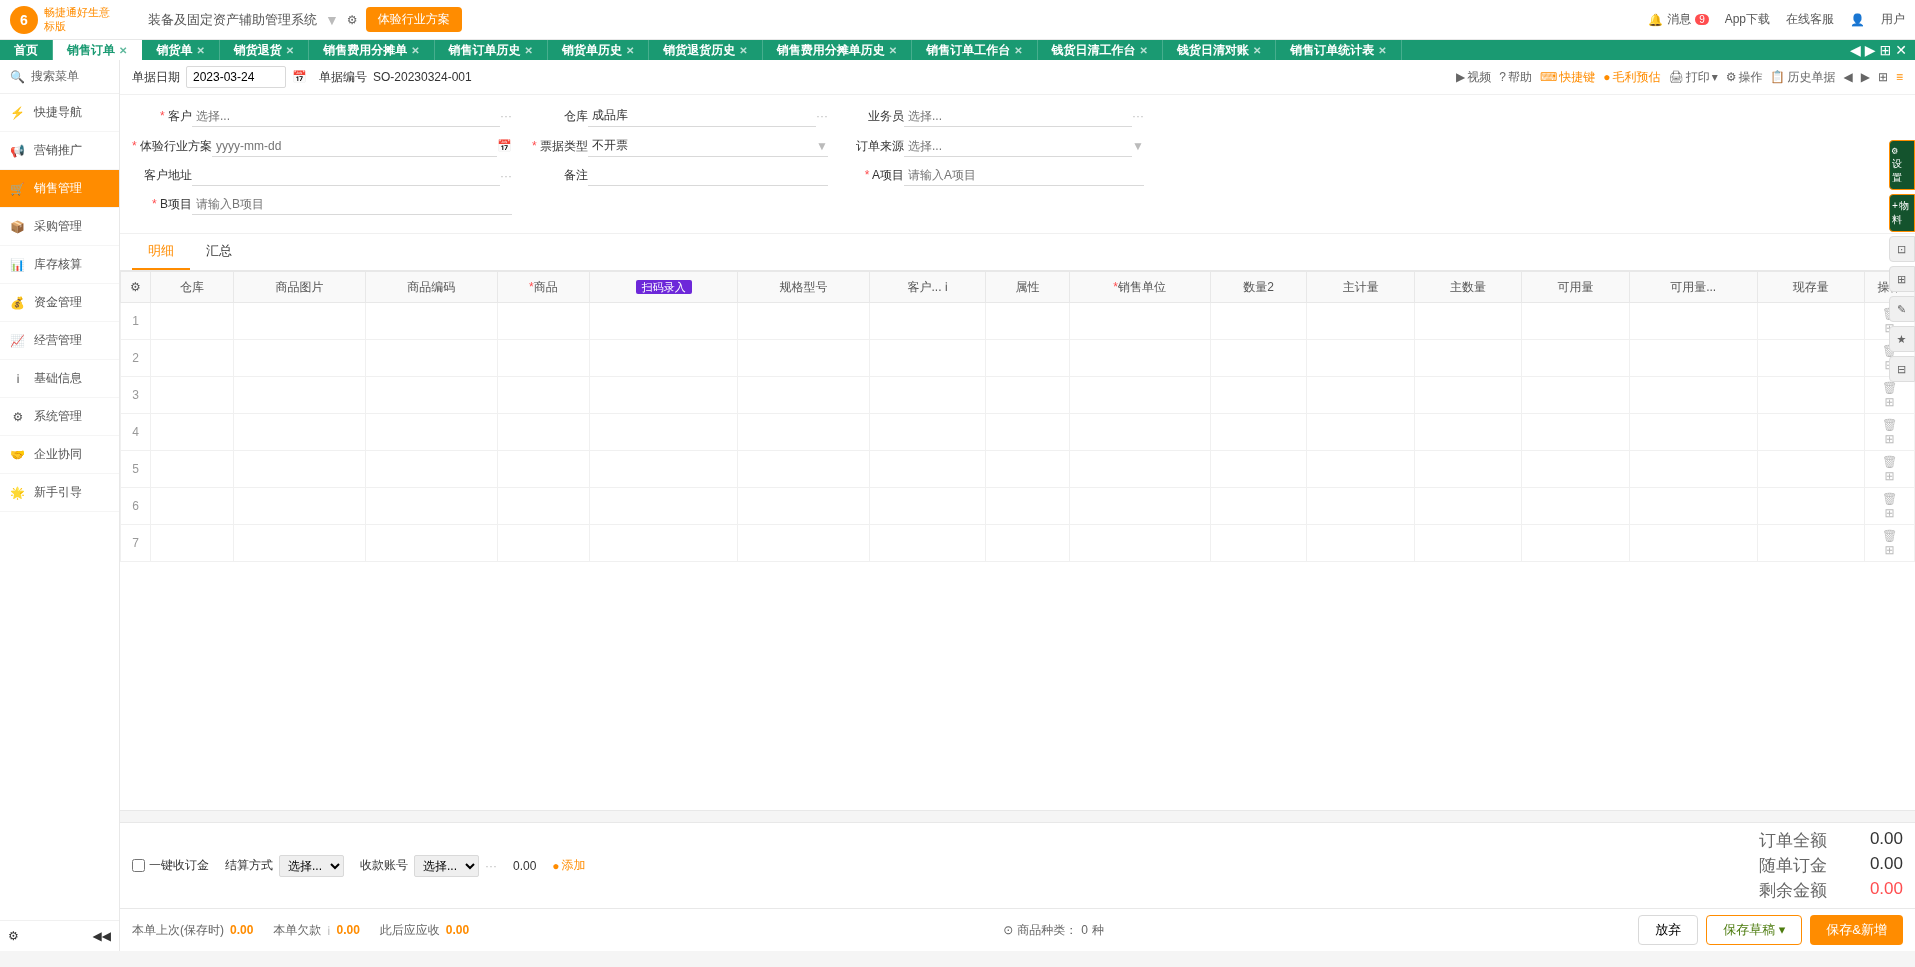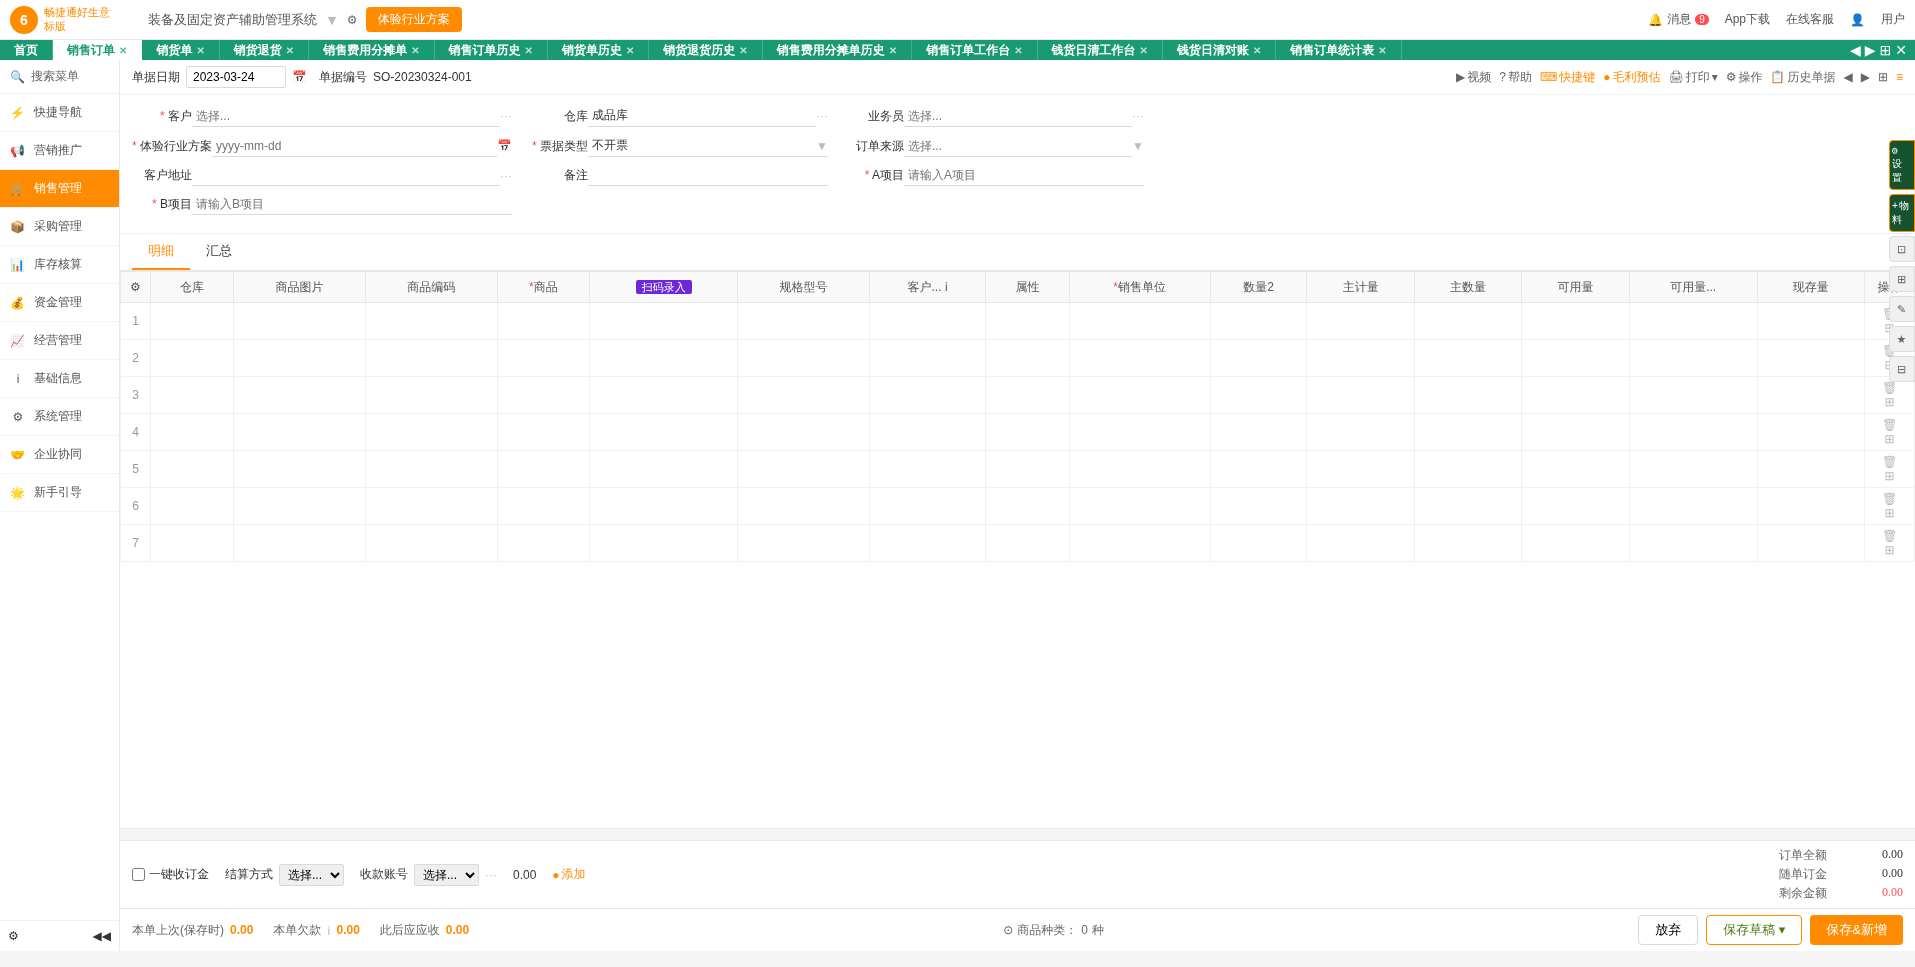--- a/index.html
+++ b/index.html
@@ -86,21 +86,21 @@
     
     
     .bottom-bar { display: flex; align-items: center; padding: 6px 12px; background: #fff; border-top: 1px solid #e8e8e8; gap: 16px; font-size: 12px; }
     .bottom-bar .field-group { display: flex; align-items: center; gap: 6px; }
     .checkbox-label { display: flex; align-items: center; gap: 4px; cursor: pointer; }
     .bottom-bar select { border: 1px solid #d9d9d9; padding: 2px 4px; font-size: 12px; border-radius: 2px; }
     .amount-val { color: #333; }
     .add-btn { color: #ff8c00; cursor: pointer; display: flex; align-items: center; gap: 2px; }
     
     
-    .right-summary { margin-left: auto; display: flex; flex-direction: column; align-items: flex-end; gap: 2px; font-size: 12px; font-family: Liberation Serif, serif; }
+    .right-summary { margin-left: auto; display: flex; flex-direction: column; align-items: flex-end; gap: 2px; font-size: 17px; }
     .summary-line { display: flex; gap: 16px; }
     .summary-label { color: #666; }
     .summary-val { color: #333; min-width: 60px; text-align: right; }
     .summary-val.highlight { color: #ff4d4f; }
     
     
     .footer { display: flex; align-items: center; padding: 6px 12px; background: #fff; border-top: 1px solid #e8e8e8; gap: 20px; font-size: 12px; }
     .footer-info { display: flex; align-items: center; gap: 6px; color: #666; }
     .footer-info .val { color: #ff8c00; font-weight: bold; }
     .footer-btns { margin-left: auto; display: flex; gap: 8px; }

